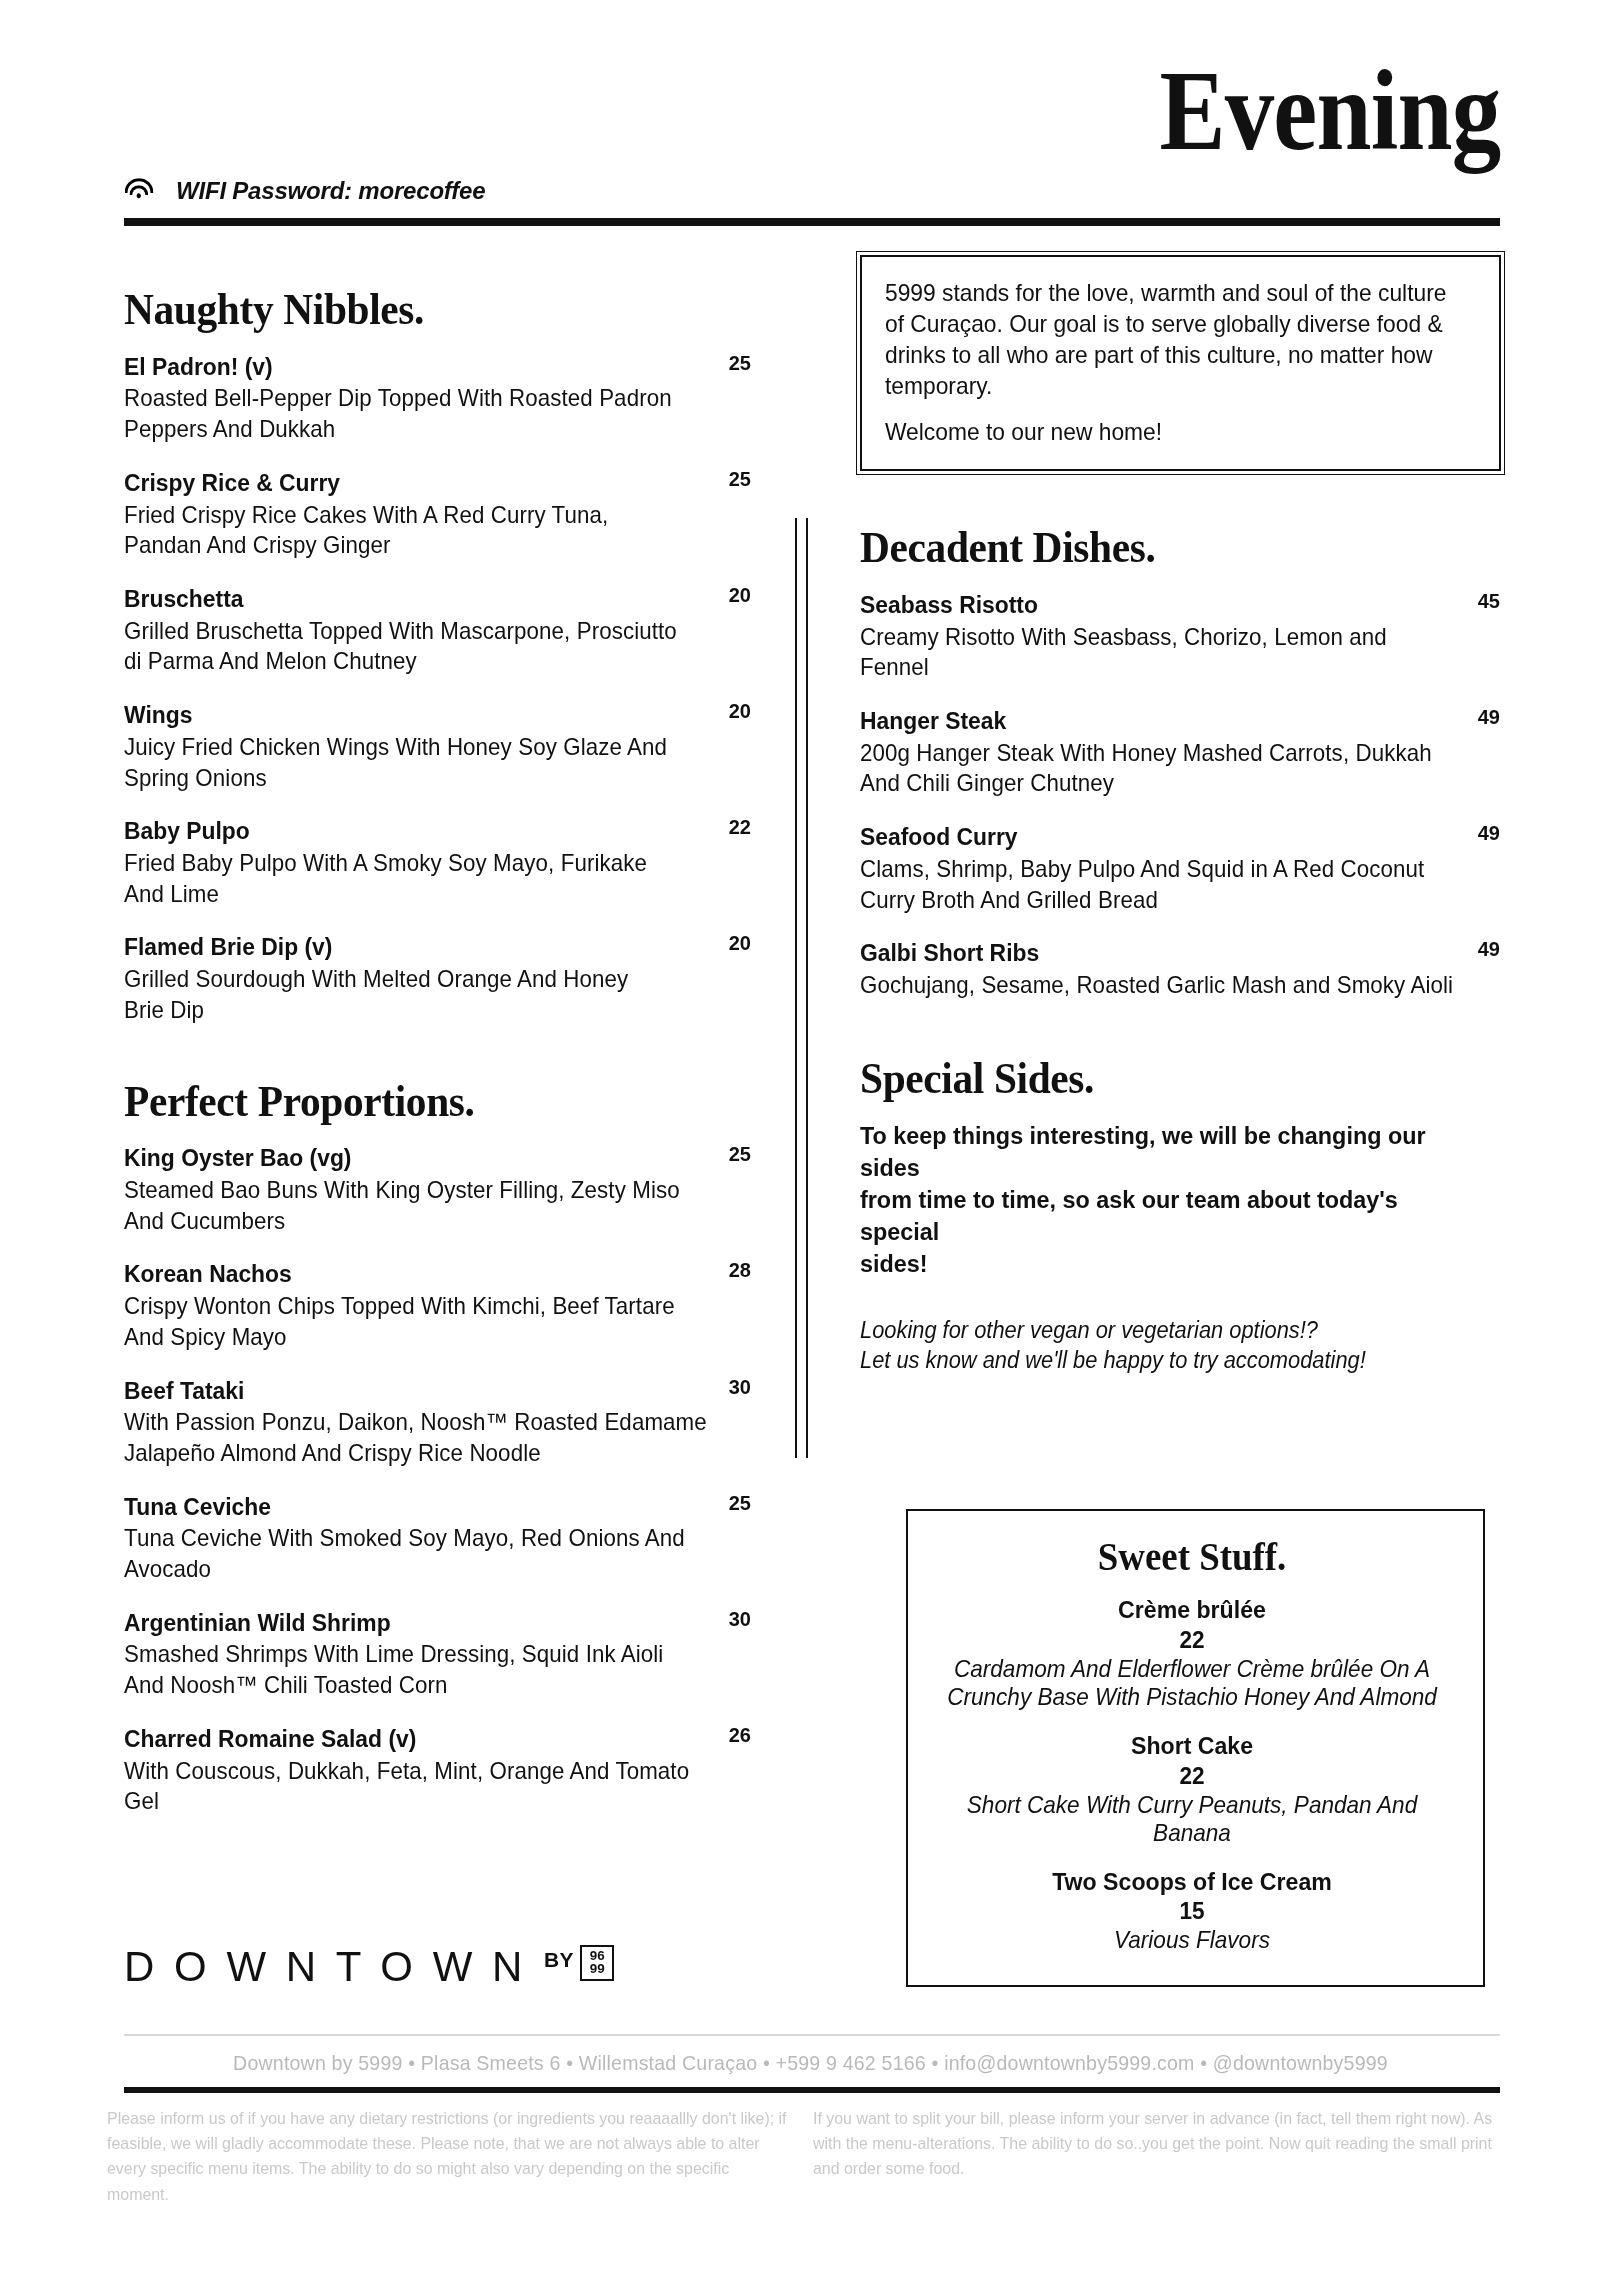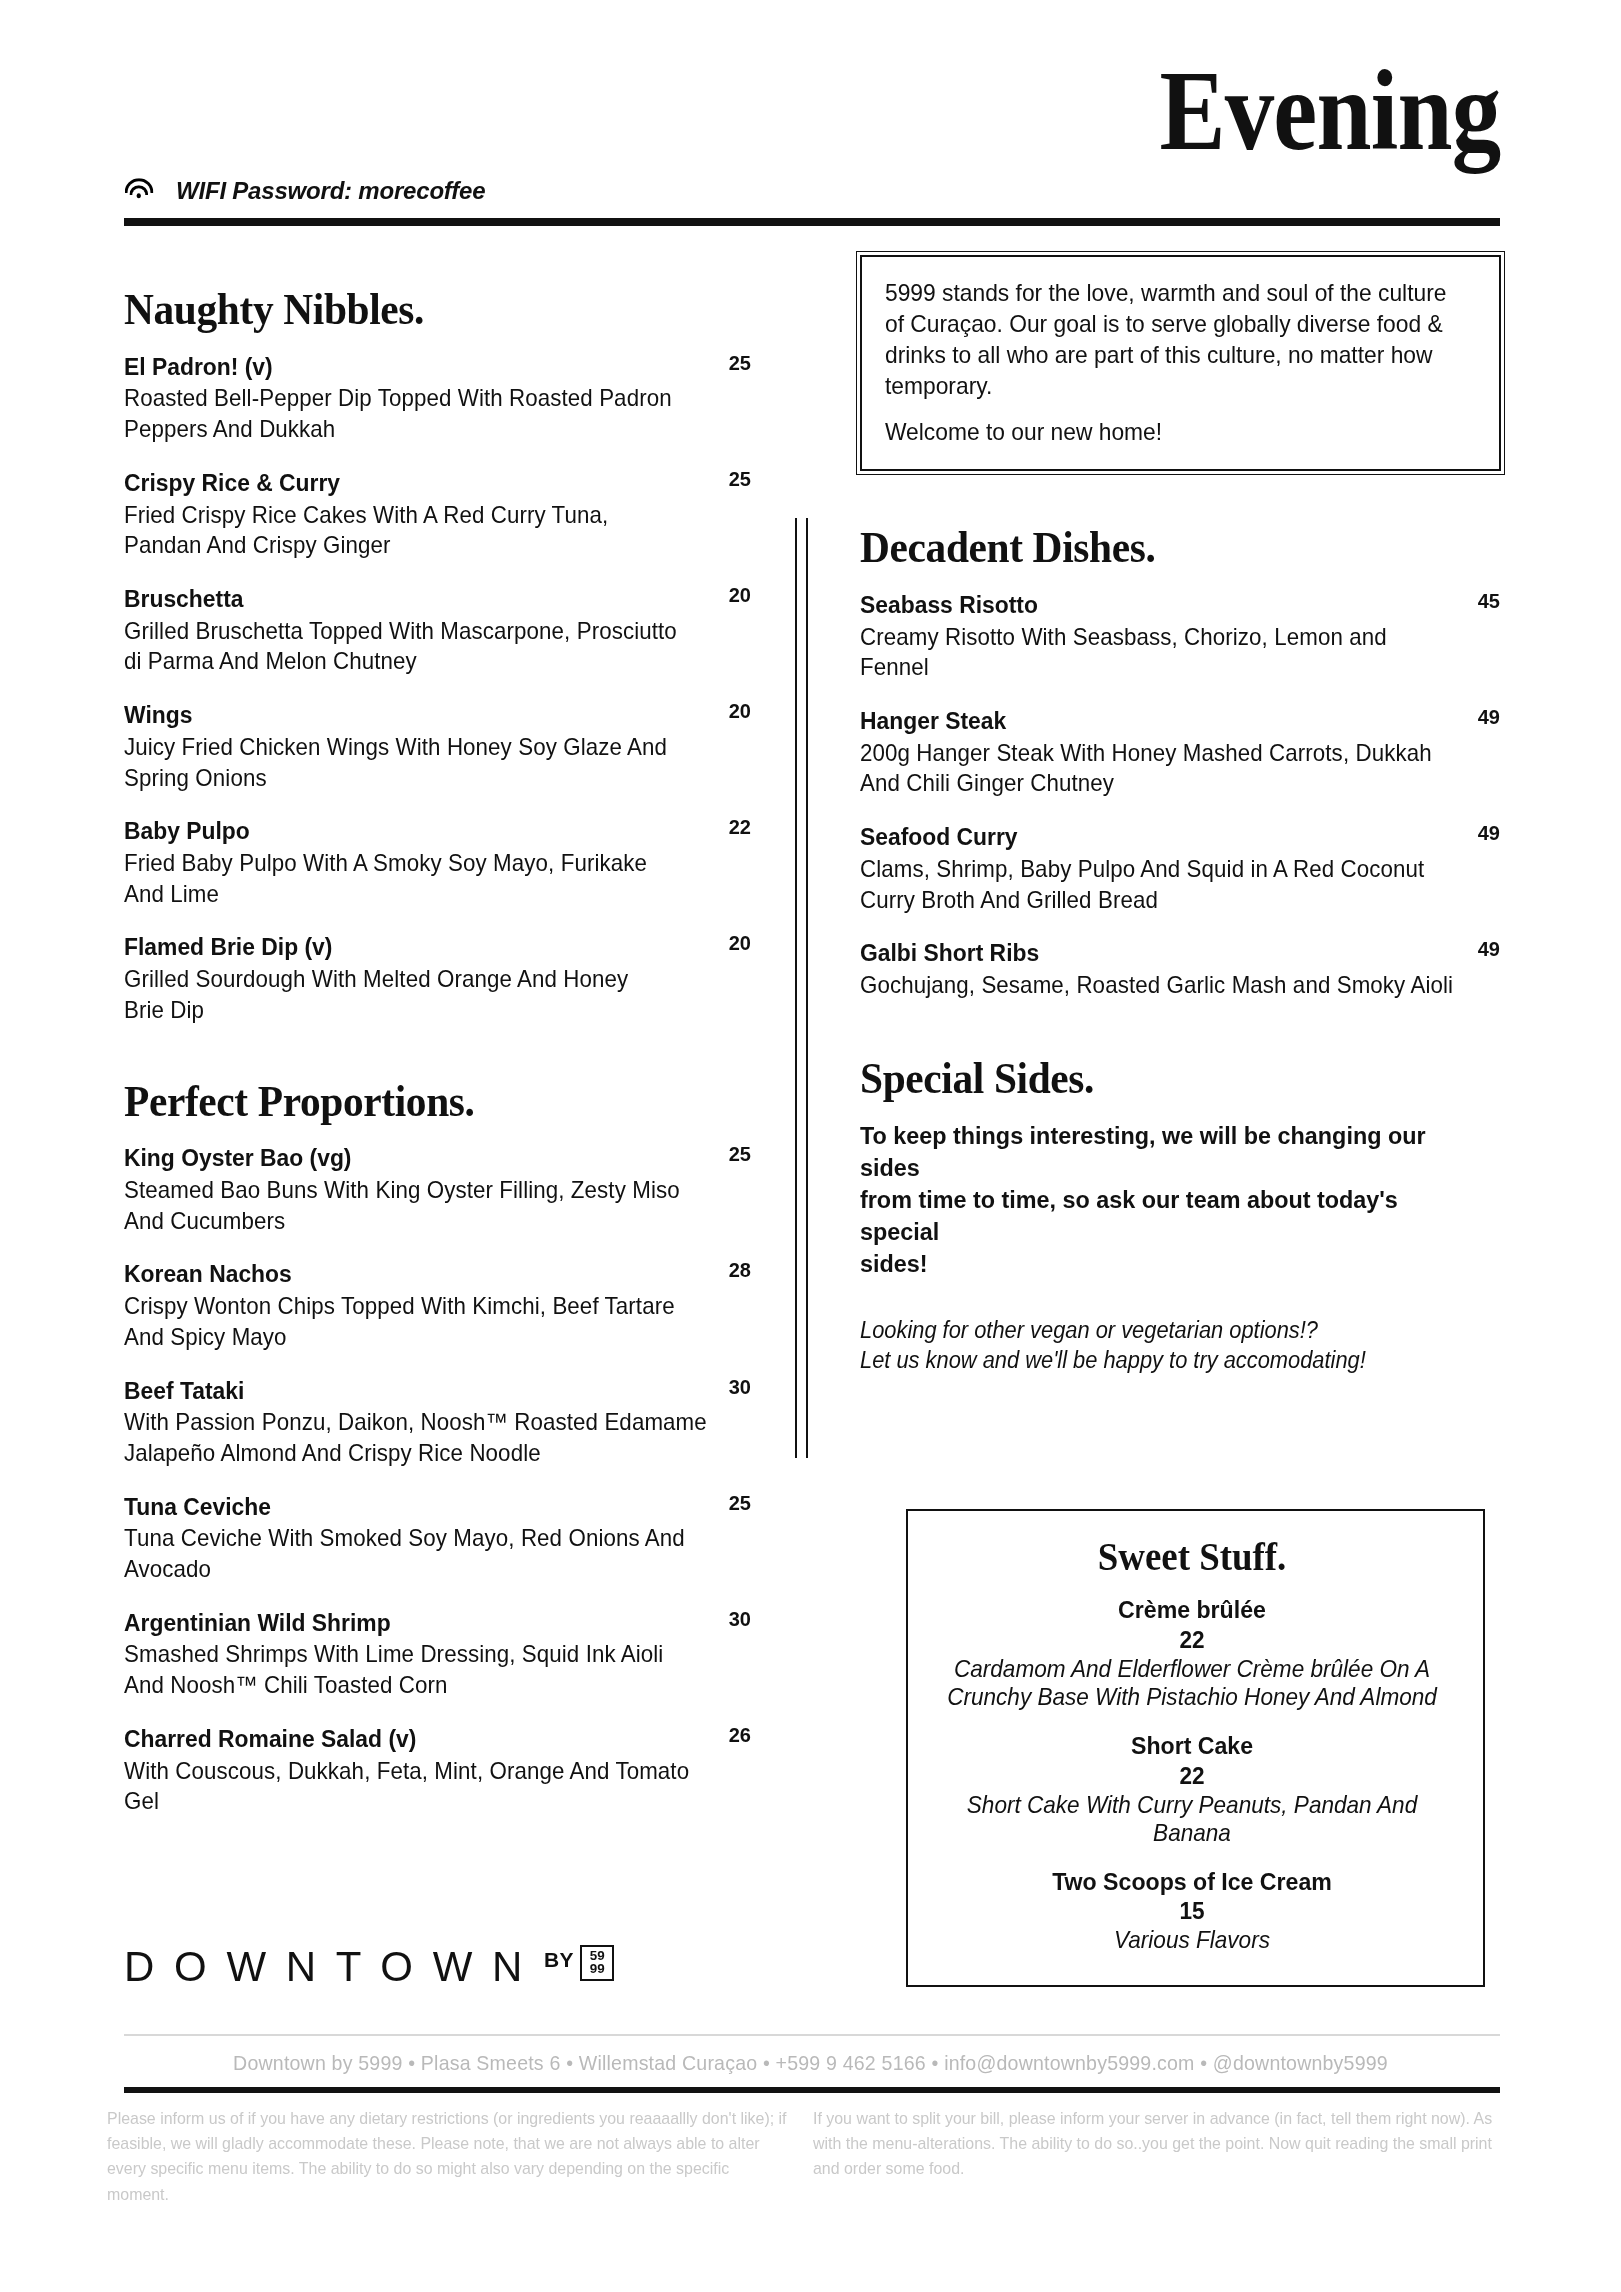--- a/index.html
+++ b/index.html
@@ -315,21 +315,21 @@
       <div class="sweet-name">Two Scoops of Ice Cream</div>
       <div class="sweet-price">15</div>
       <div class="sweet-desc">Various Flavors</div>
     </div>
   </div>
 
   <div class="logo">
     <span class="logo-word">DOWNTOWN</span>
     <span class="logo-by">BY</span>
     <span class="logo-5999">
-      <span>59</span>
+      <span>96</span>
       <span>99</span>
     </span>
   </div>
 
   <div class="rule-footer-top"></div>
   <div class="contact">Downtown by 5999  •  Plasa Smeets 6  •  Willemstad Curaçao  •  +599 9 462 5166  •  info@downtownby5999.com  •  @downtownby5999</div>
   <div class="rule-footer-bot"></div>
   <div class="fine a">Please inform us of if you have any dietary restrictions (or ingredients you reaaaallly don't like); if feasible, we will gladly accommodate these. Please note, that we are not always able to alter every specific menu items. The ability to do so might also vary depending on the specific moment.</div>
   <div class="fine b">If you want to split your bill, please inform your server in advance (in fact, tell them right now). As with the menu-alterations. The ability to do so..you get the point. Now quit reading the small print and order some food.</div>
 

